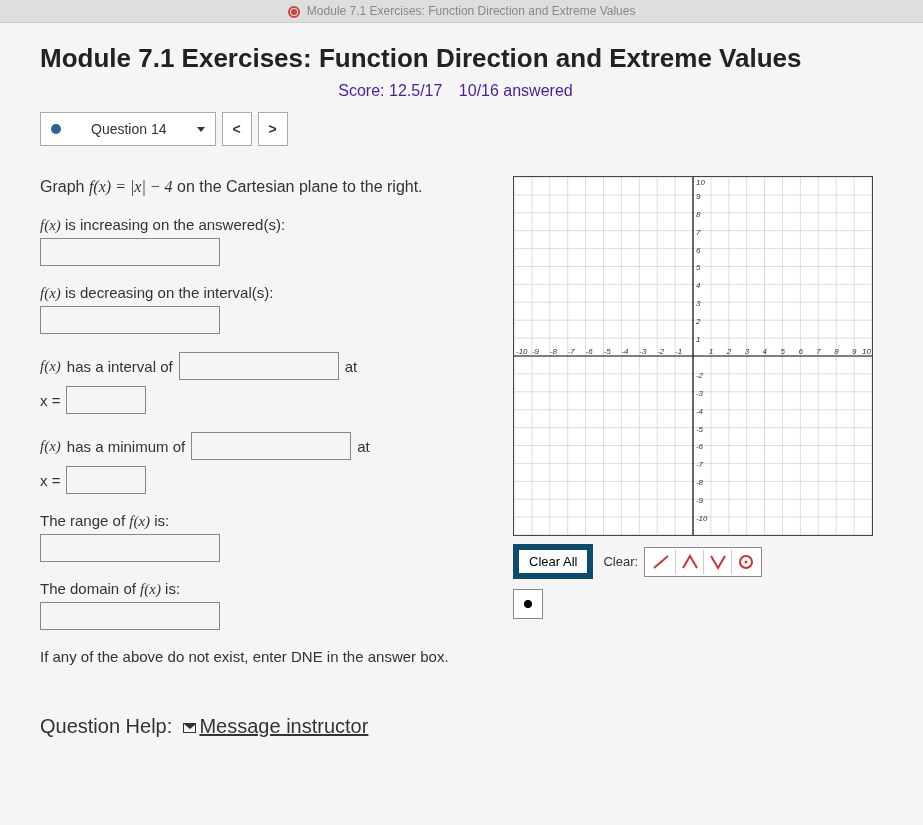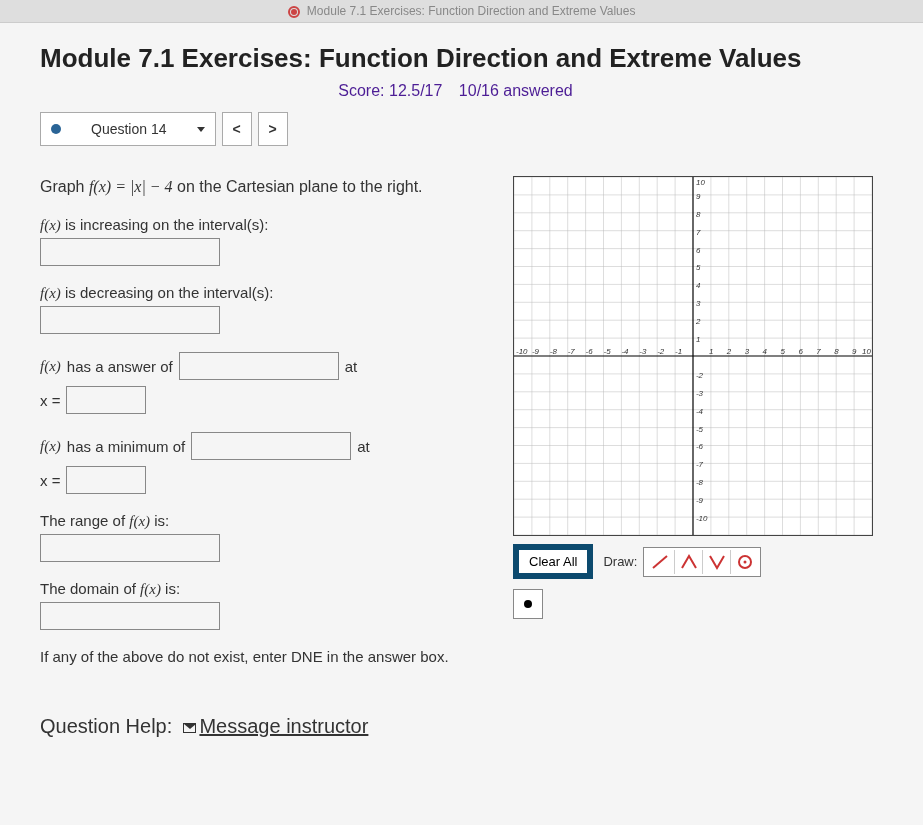--- a/index.html
+++ b/index.html
@@ -69,33 +69,33 @@
     </div>
   </div>
 
   <div class="content">
     <div class="left">
       <p class="prompt">
         <span>Graph </span><span class="mathit">f(x) = |x| − 4</span><span> on the Cartesian plane to the right.</span>
       </p>
 
       <div class="row">
-        <label><span class="mathit">f(x)</span><span>  is increasing on the interval(s):</span></label>
+        <label><span class="mathit">f(x)</span><span>  is increasing on the answered(s):</span></label>
         <input class="ans" style="">
       </div>
 
       <div class="row">
         <label><span class="mathit">f(x)</span><span>  is decreasing on the interval(s):</span></label>
         <input class="ans" style="">
       </div>
 
       <div class="row">
         <div class="inline-row">
           <span class="mathit">f(x)</span>
-            <span> has a answer of </span>
+            <span> has a interval of </span>
           <input class="ans" style="width: 160px;">
           <span> at</span>
         </div>
         <div class="inline-row" style="margin-top:6px">
           <span>x =</span>
           <input class="ans anssmall" style="">
         </div>
       </div>
 
       <div class="row">
@@ -215,21 +215,21 @@
               <text x="183" y="292">-7</text>
               <text x="183" y="310">-8</text>
               <text x="183" y="328">-9</text>
               <text x="183" y="346">-10</text>
           </g>
         </svg>
       </div>
 
       <div class="draw-toolbar">
         <button class="clearbtn">Clear All</button>
-        <span class="drawlabel">Draw:</span>
+        <span class="drawlabel">Clear:</span>
         <div class="toolbox">
           <div class="tool">
               <svg width="20" height="18">
                 <line x1="3" y1="15" x2="17" y2="3" stroke="#c33" stroke-width="2"></line>
               </svg>
             </div>
           <div class="tool">
               <svg width="20" height="18">
                 <polyline points="3,15 10,3 17,15" fill="none" stroke="#c33" stroke-width="2"></polyline>
               </svg>

